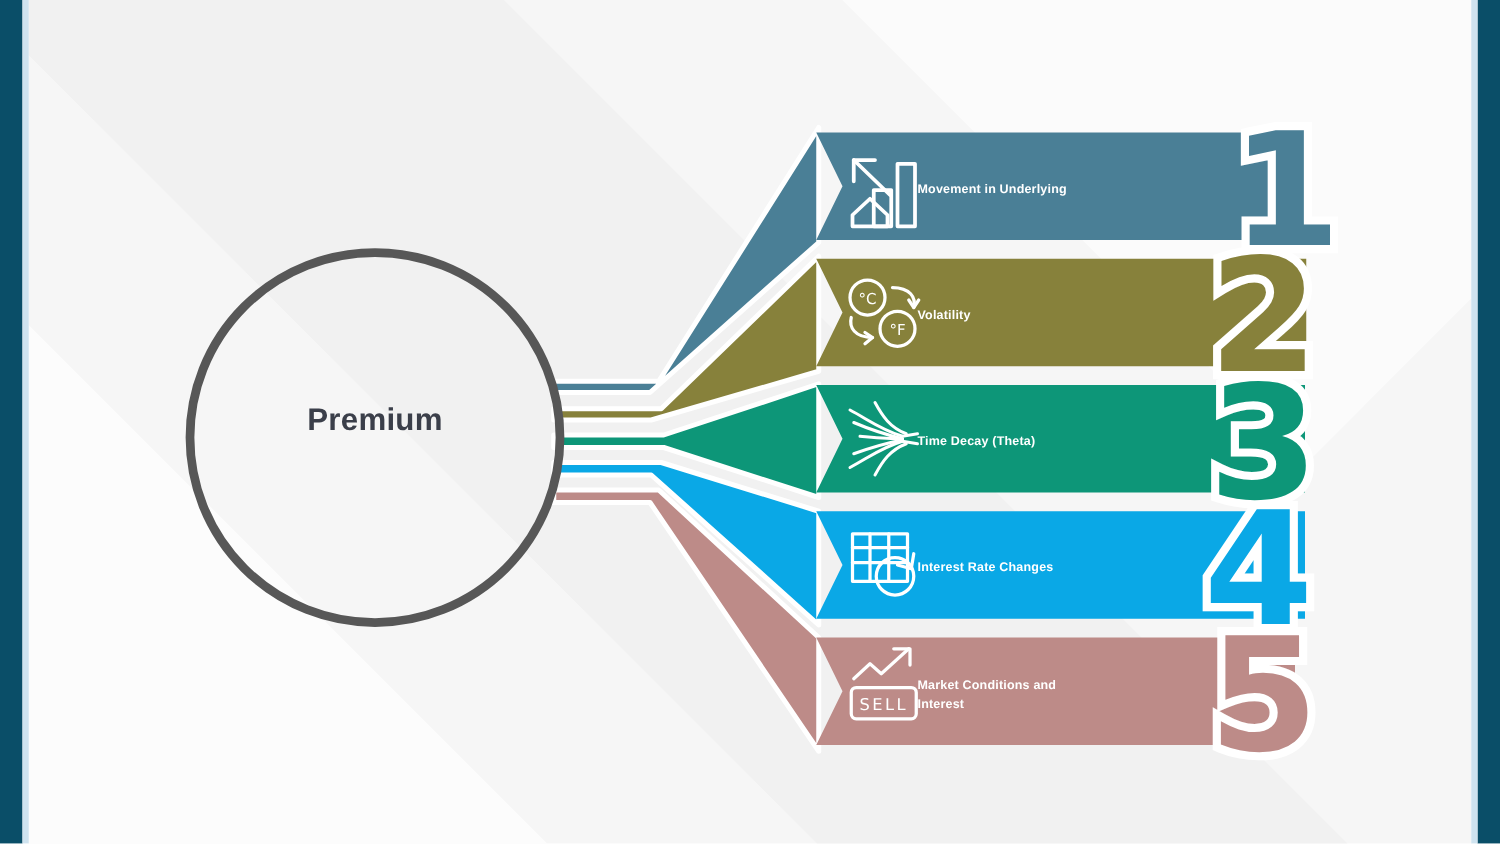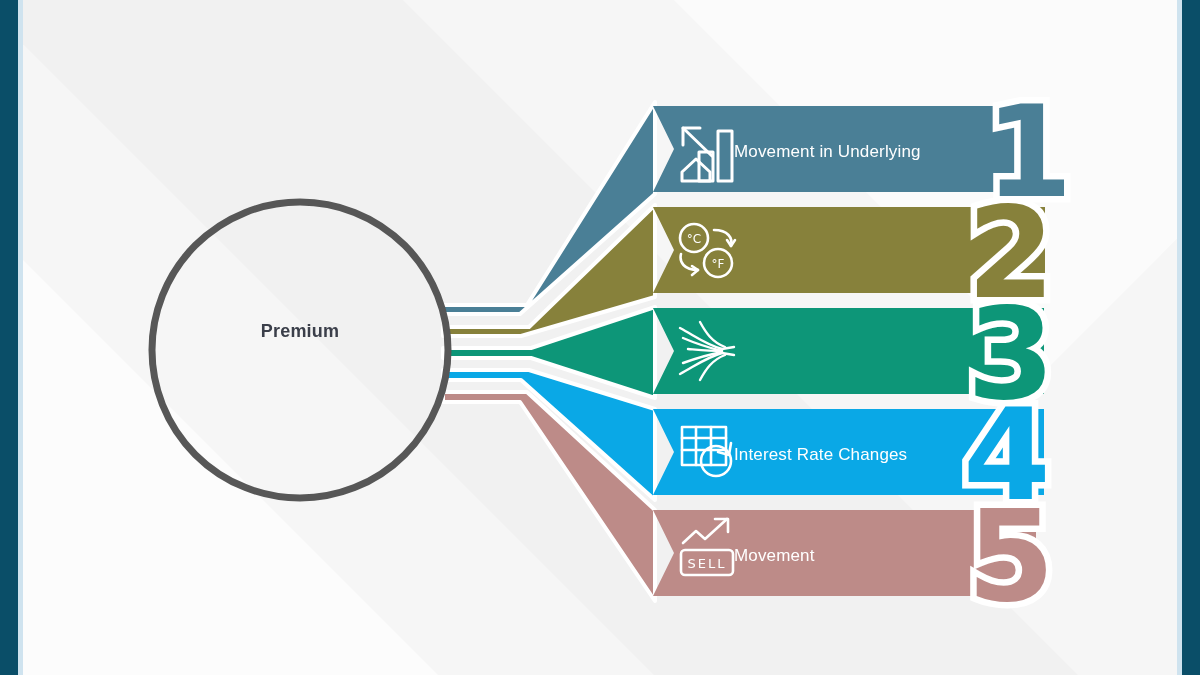--- a/index.html
+++ b/index.html
@@ -68,21 +68,21 @@
   }
   .stage svg { position: absolute; left: 0; top: 0; }
 
   
   .hub-label {
     position: absolute;
     left: 185px;
     top: 318px;
     width: 230px;
     text-align: center;
-    font-size: 18px;
+    font-size: 25px;
     font-weight: bold;
     line-height: 1.5;
     color: #3b3f4a;
     letter-spacing: 0.2px;
   }
 
   
   .band-row {
     position: absolute;
     left: 648px;
@@ -93,22 +93,22 @@
   }
   .band-icon {
     width: 86px;
     flex: 0 0 86px;
     display: flex;
     align-items: center;
     justify-content: center;
   }
   .band-text {
     flex: 1;
-    font-size: 17px;
-    font-weight: normal;
+    font-size: 10px;
+    font-weight: bold;
     line-height: 1.55;
     color: #ffffff;
     letter-spacing: 0.15px;
     padding-right: 8px;
   }
 </style>
 </head>
 <body>
 
 <div class="canvas">
@@ -216,32 +216,40 @@
     <div class="band-row" style="top:106px;">
       <div class="band-icon"></div>
       <div class="band-text">
         <div>Movement in Underlying</div>
       </div>
     </div>
 
     <div class="band-row" style="top:207px;">
       <div class="band-icon"></div>
       <div class="band-text">
-      </div>
-    </div>
-
+        <div>Volatility</div>
+      </div>
+    </div>
+
+    <div class="band-row" style="top:308px;">
+      <div class="band-icon"></div>
+      <div class="band-text">
+        <div>Time Decay (Theta)</div>
+      </div>
+    </div>
 
     <div class="band-row" style="top:409px;">
       <div class="band-icon"></div>
       <div class="band-text">
         <div>Interest Rate Changes</div>
       </div>
     </div>
 
     <div class="band-row" style="top:510px;">
       <div class="band-icon"></div>
       <div class="band-text">
-        <div>Movement</div>
+        <div>Market Conditions and</div>
+        <div>Interest</div>
       </div>
     </div>
 
   </div>
 </div>
 
 </body></html>

